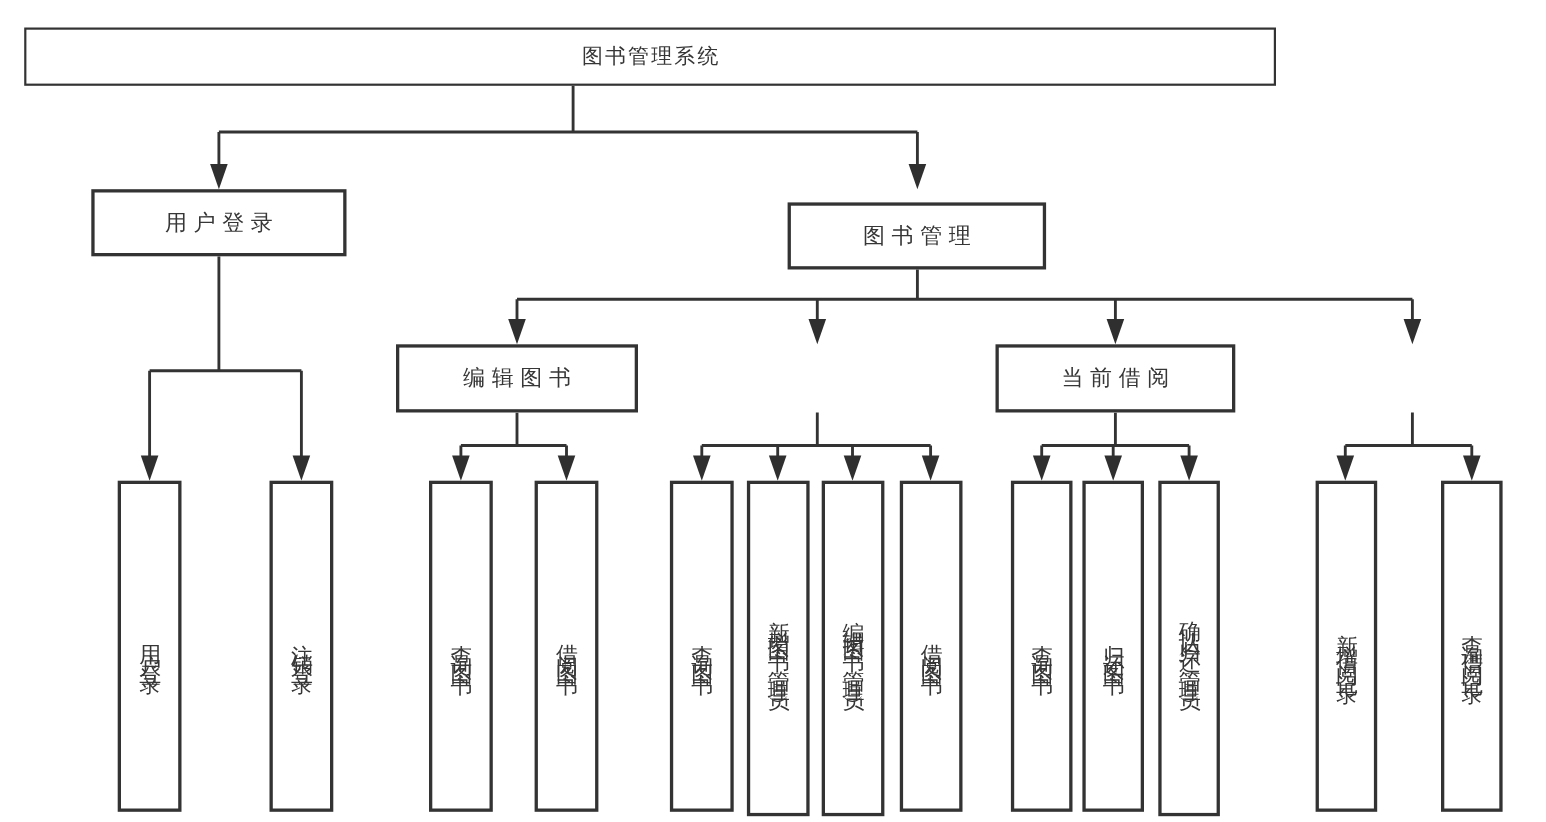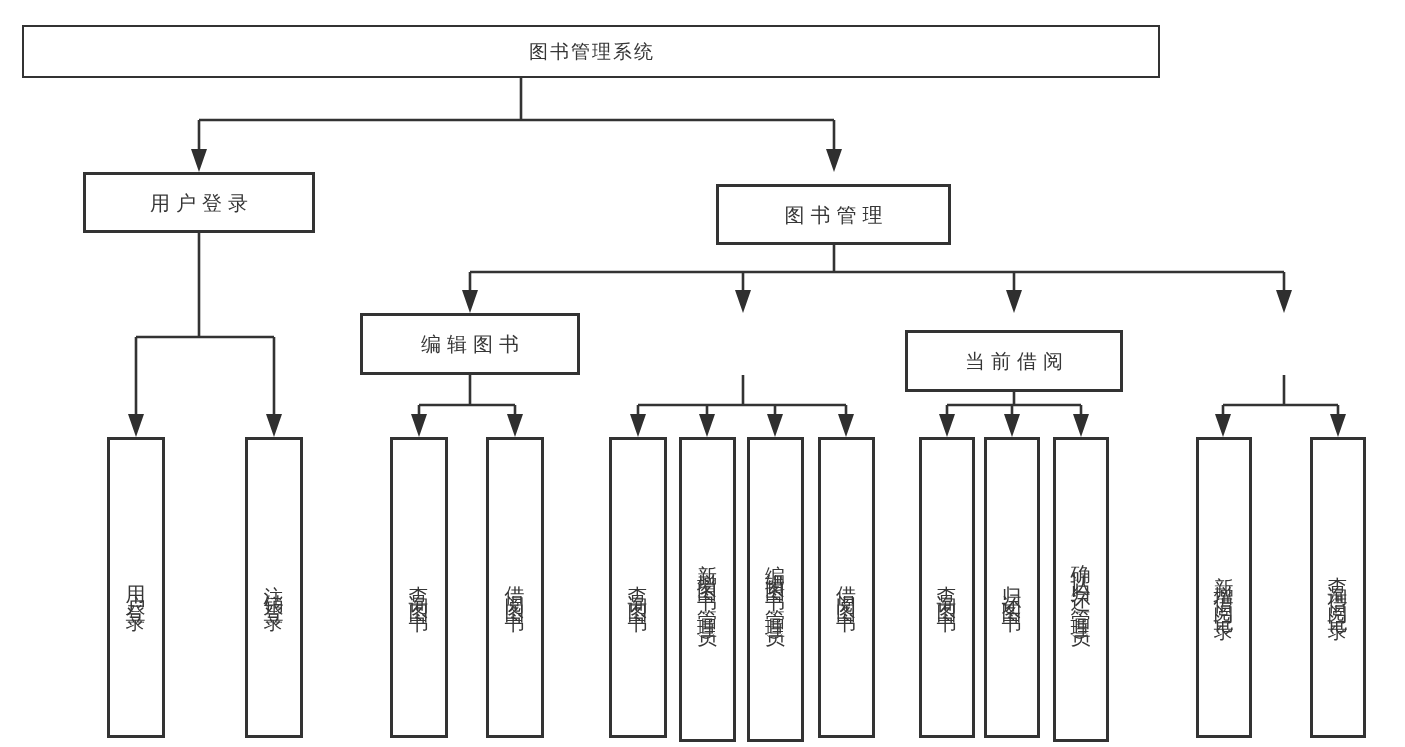--- a/index.html
+++ b/index.html
@@ -95,21 +95,21 @@
     <polygon points="1215,414 1231,414 1223,437"></polygon>
     <polygon points="1330,414 1346,414 1338,437"></polygon>
   </svg>
 
   <div class="node root h" style="left:22px; top:25px; width:1138px; height:53px;">图书管理系统</div>
 
   <div class="node h" style="left:83px; top:172px; width:232px; height:61px;">用户登录</div>
   <div class="node h" style="left:716px; top:172px; width:235px; height:61px;margin-top:12px;">图书管理</div>
 
   <div class="node h" style="left:360px; top:313px; width:220px; height:62px;">编辑图书</div>
-  <div class="node h" style="left:905px; top:313px; width:218px; height:62px;margin-top:17px;">当前借阅</div>
+  <div class="node h" style="left:905px; top:313px; width:218px; height:62px;">当前借阅</div>
 
   <div class="node v" style="left:107px; top:437px; width:58px; height:301px;">用户登录</div>
   <div class="node v" style="left:245px; top:437px; width:58px; height:301px;">注销登录</div>
 
   <div class="node v" style="left:390px; top:437px; width:58px; height:301px;">查询图书</div>
   <div class="node v" style="left:486px; top:437px; width:58px; height:301px;">借阅图书</div>
 
   <div class="node v" style="left:609px; top:437px; width:58px; height:301px;">查询图书</div>
   <div class="node v" style="left:679px; top:437px; width:57px; height:305px;">新增图书（管理员）</div>
   <div class="node v" style="left:747px; top:437px; width:57px; height:305px;">编辑图书（管理员）</div>

